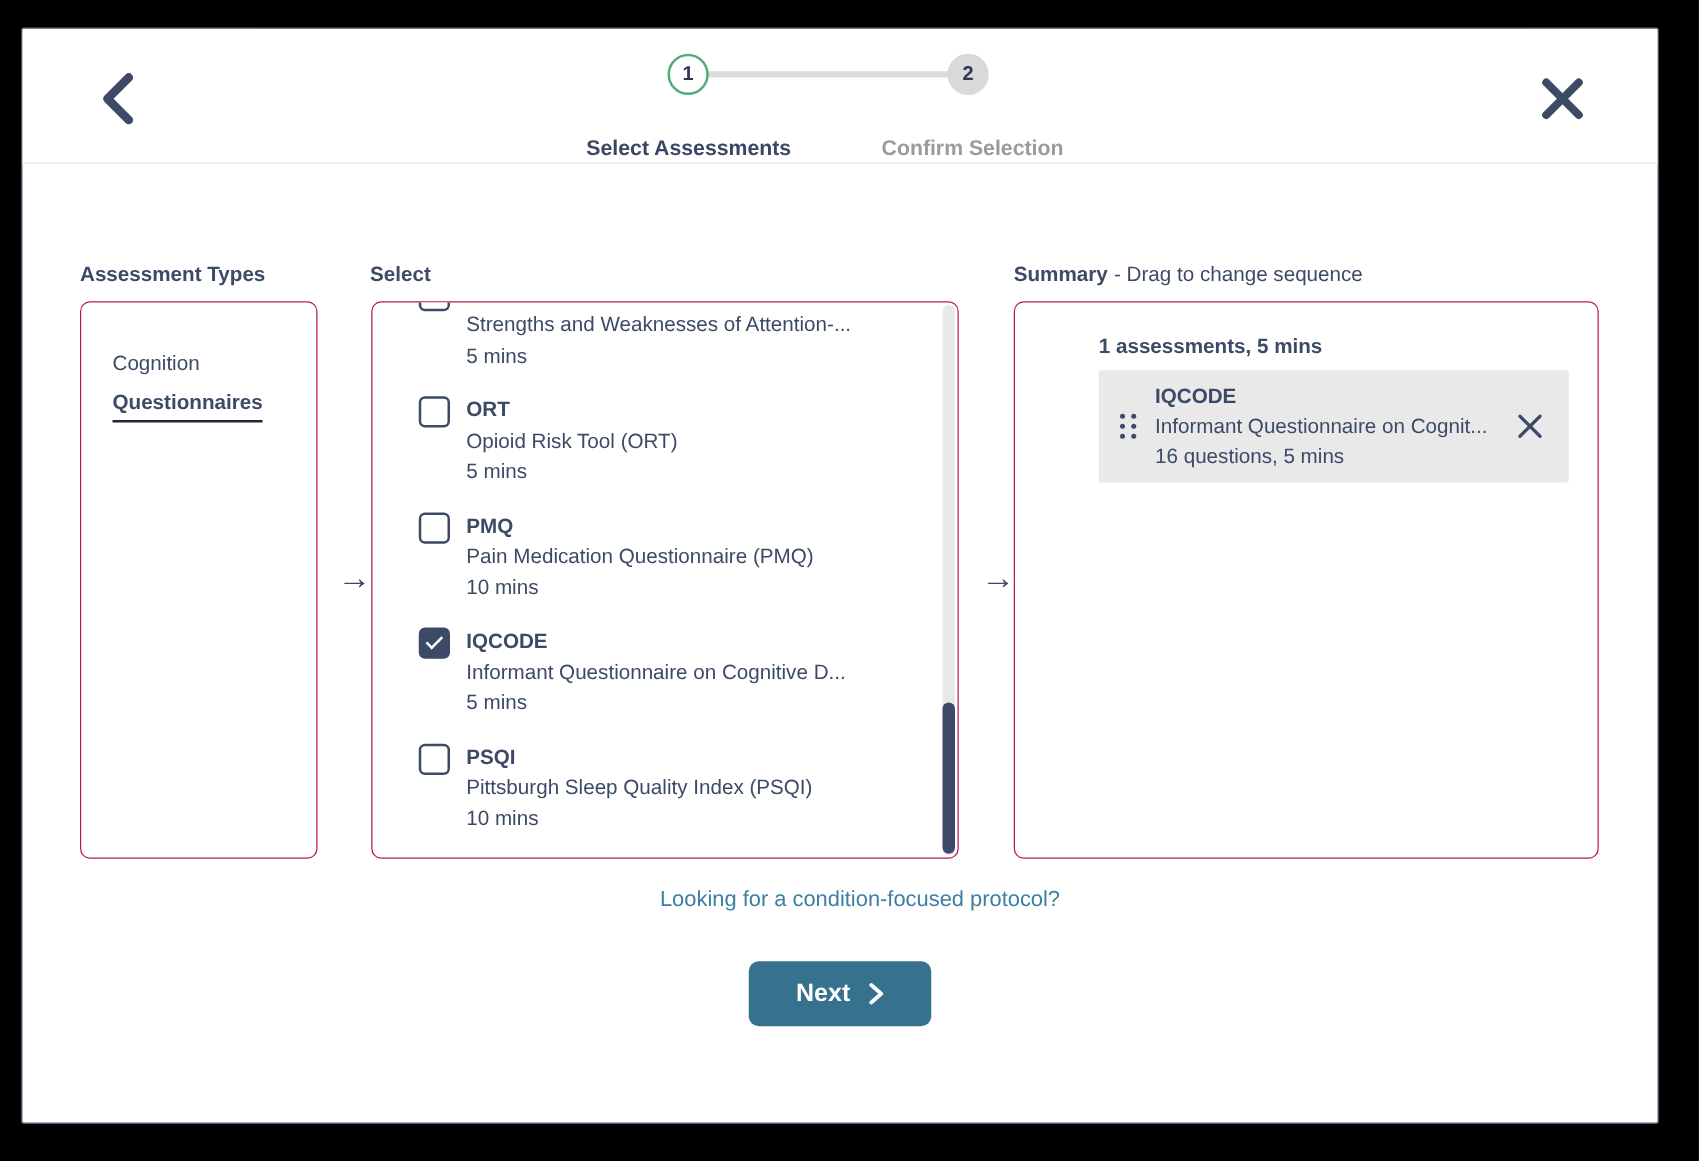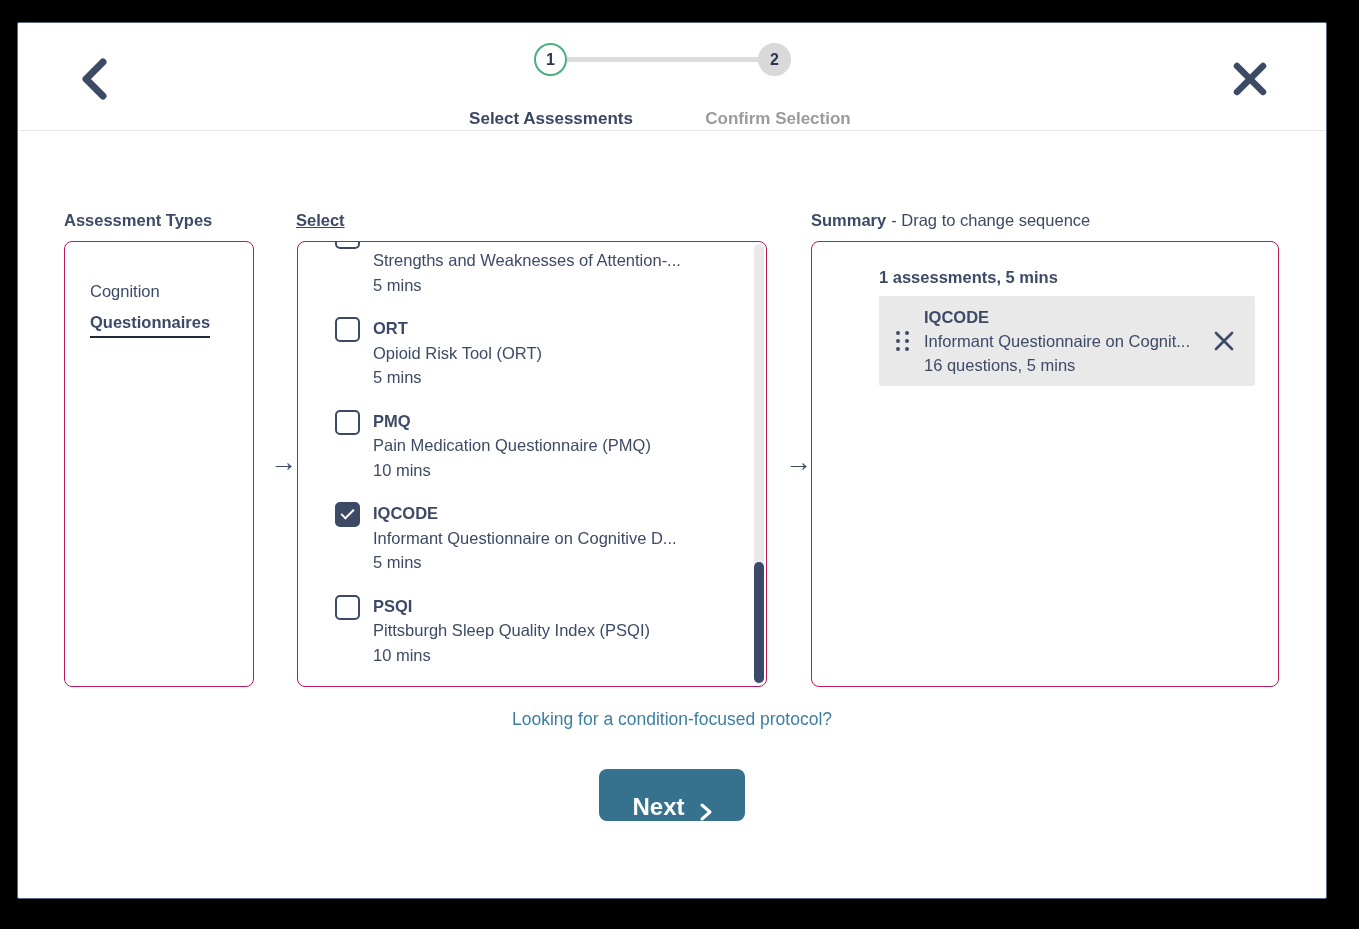--- a/index.html
+++ b/index.html
@@ -46,22 +46,22 @@
   .drag-dots { flex:none; display:grid; grid-template-columns:4px 4px; grid-auto-rows:4px; gap:4px 5px; margin-right:15px; }
   .drag-dots span { width:4px; height:4px; border-radius:50%; background:#3d4a66; }
   .card-text { flex:1; font-size:16.5px; line-height:24px; color:#3d4a66; overflow:hidden; white-space:nowrap; }
   .card-code { font-weight:bold; }
   .card-remove { flex:none; width:30px; height:30px; display:flex; align-items:center; justify-content:center; cursor:pointer; margin-left:8px; }
   
   .flow-arrow { position:absolute; top:424px; font-size:27px; color:#3d4a66; }
   .arrow-1 { left:252px; }
   .arrow-2 { left:767px; }
   
-  .proto-link { position:absolute; left:0; top:686px; width:100%; text-align:center; font-size:17.5px; color:#3c7fa0; cursor:pointer; }
-  .next-btn { position:absolute; left:581px; top:746px; width:146px; height:52px; background:#36718d; border:none; border-radius:8px; color:#fff; font-size:24px; font-weight:bold; font-family:"Liberation Sans", sans-serif; cursor:pointer; display:flex; align-items:flex-end; justify-content:center; gap:15px; }
+  .proto-link { position:absolute; left:16px; top:686px; width:100%; text-align:center; font-size:17.5px; color:#3c7fa0; cursor:pointer; }
+  .next-btn { position:absolute; left:581px; top:746px; width:146px; height:52px; background:#36718d; border:none; border-radius:8px; color:#fff; font-size:20px; font-weight:bold; font-family:"Liberation Sans", sans-serif; cursor:pointer; display:flex; align-items:center; justify-content:center; gap:15px; }
 </style>
 </head>
 <body>
 
 <div class="dialog">
 
   <div class="header">
     <div class="back-btn">
       <svg width="30" height="46" viewBox="0 0 30 46">
         <polyline points="24,6 7,23 24,40" fill="none" stroke="#3d4a66" stroke-width="7" stroke-linecap="round" stroke-linejoin="round"></polyline>
@@ -78,21 +78,21 @@
     <div class="step-label inactive">Confirm Selection</div>
     <div class="close-btn">
       <svg width="40" height="40" viewBox="0 0 40 40">
         <line x1="7" y1="7" x2="33" y2="33" stroke="#3d4a66" stroke-width="6.5" stroke-linecap="round"></line>
         <line x1="33" y1="7" x2="7" y2="33" stroke="#3d4a66" stroke-width="6.5" stroke-linecap="round"></line>
       </svg>
     </div>
   </div>
 
   <div class="col-label" style="left:46px;">Assessment Types</div>
-  <div class="col-label" style="left:278px;text-decoration:underline;">Select</div>
+  <div class="col-label" style="left:278px;">Select</div>
   <div class="col-label" style="left:793px;">
     <span>Summary</span><span class="sub">- Drag to change sequence</span>
   </div>
 
   <div class="panel types-panel">
     <span class="type-item-wrap"><span class="type-item">Cognition</span></span>
     <span class="type-item-wrap"><span class="type-item selected">Questionnaires</span></span>
   </div>
 
   <div class="flow-arrow arrow-1">→</div>

